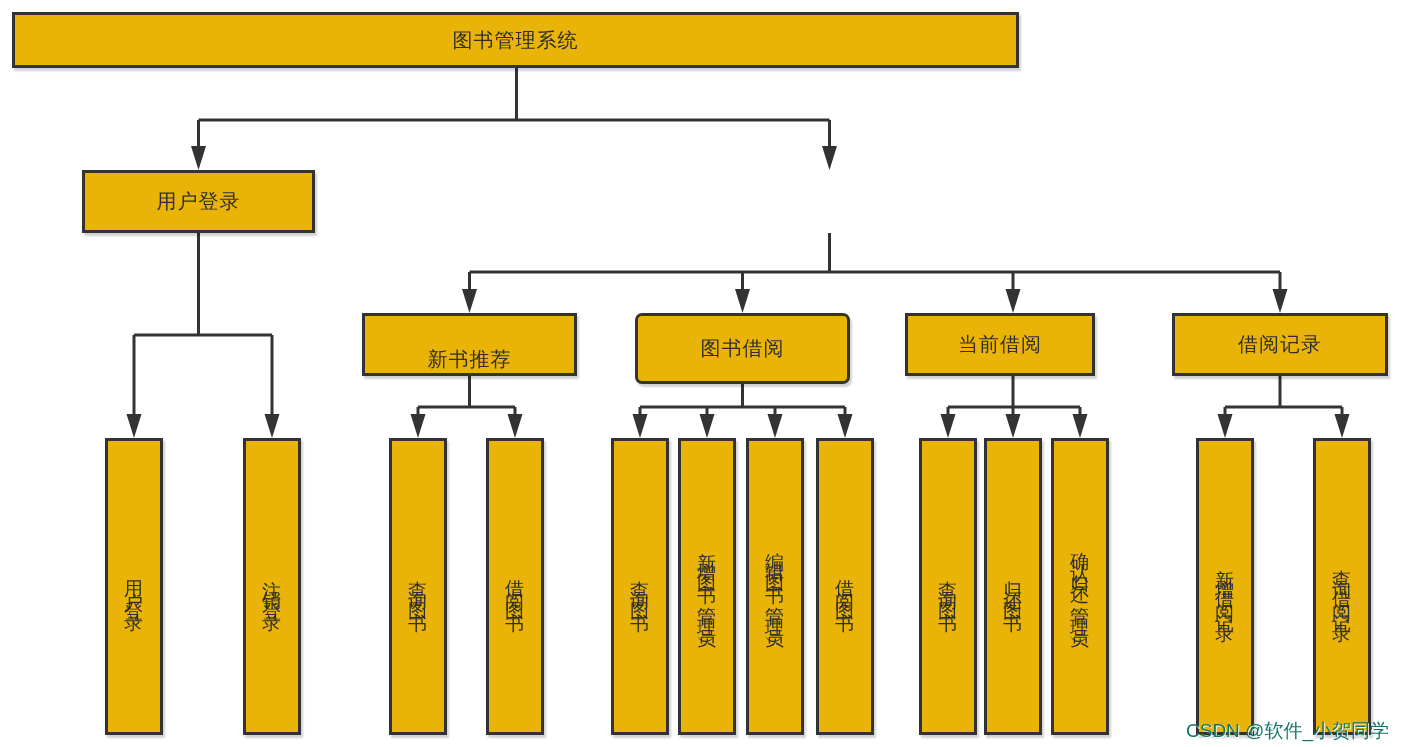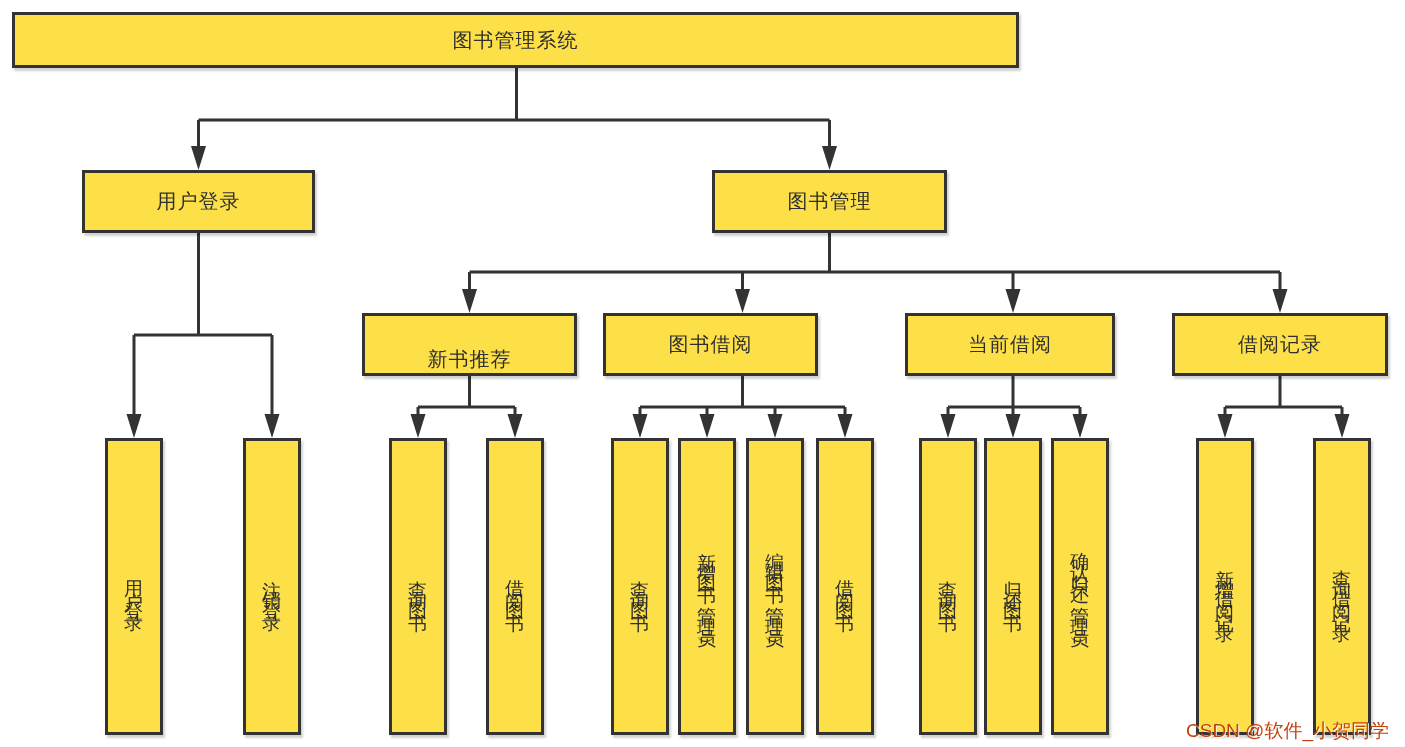--- a/index.html
+++ b/index.html
@@ -12,21 +12,21 @@
     overflow: hidden;
   }
   #connectors {
     position: absolute;
     left: 0; top: 0;
     width: 1405px; height: 747px;
   }
   .box {
     position: absolute;
     box-sizing: border-box;
-    background: #fde047;
+    background: #eab308;
     border: 3px solid #333333;
     display: flex;
     align-items: center;
     justify-content: center;
     box-shadow: 2px 3px 2px rgba(0,0,0,0.18);
     font-family: Liberation Serif, serif;
   }
   .hlabel {
     font-size: 20px;
     color: #2f2f2f;
@@ -40,34 +40,34 @@
     letter-spacing: 11px;
     color: #2f2f2f;
     white-space: nowrap;
     line-height: 1;
   }
   
   .n-root          { left: 12px;   top: 12px;  width: 1007px; height: 56px; }
   .n-user-login    { left: 82px;   top: 170px; width: 233px;  height: 63px; }
   .n-book-mgmt     { left: 712px;  top: 170px; width: 235px;  height: 63px; }
   .n-new-book      { left: 362px;  top: 313px; width: 215px;  height: 63px; align-items: flex-end; }
-  .n-book-borrow   { left: 603px;  top: 313px; width: 215px;  height: 63px; }
-  .n-cur-borrow    { left: 905px;  top: 313px; width: 210px;  height: 63px; }
+  .n-book-borrow   { left: 635px;  top: 313px; width: 215px;  height: 71px; border-radius: 7px; }
+  .n-cur-borrow    { left: 905px;  top: 313px; width: 190px;  height: 63px; }
   .n-borrow-rec    { left: 1172px; top: 313px; width: 216px;  height: 63px; text-align: right; }
   .leaf { top: 438px; width: 58px; height: 297px; }
   .l-1a { left: 105px; }  .l-1b { left: 243px; }
   .l-2a { left: 389px; }  .l-2b { left: 486px; }
   .l-3a { left: 611px; }  .l-3b { left: 678px; }  .l-3c { left: 746px; }  .l-3d { left: 816px; }
   .l-4a { left: 919px; }  .l-4b { left: 984px; }  .l-4c { left: 1051px; }
   .l-5a { left: 1196px; } .l-5b { left: 1313px; }
   #watermark {
     position: absolute;
     left: 1186px; top: 718px;
     font-size: 19px;
-    color: #c2410c;
+    color: #0f766e;
     white-space: nowrap;
     text-shadow: 1px 1px 0 rgba(255,255,255,0.85);
   }
 </style>
 </head>
 <body>
 
 <div id="canvas">
 
   <svg id="connectors" viewBox="0 0 1405 747" xmlns="http://www.w3.org/2000/svg">
@@ -143,23 +143,20 @@
     </g>
   </svg>
 
   <div class="box n-root">
     <span class="hlabel">图书管理系统</span>
   </div>
 
   <div class="box n-user-login">
     <span class="hlabel">用户登录</span>
   </div>
-  <div class="box n-book-mgmt">
-    <span class="hlabel">图书管理</span>
-  </div>
 
   <div class="box n-new-book">
     <span class="hlabel">新书推荐</span>
   </div>
   <div class="box n-book-borrow">
     <span class="hlabel">图书借阅</span>
   </div>
   <div class="box n-cur-borrow">
     <span class="hlabel">当前借阅</span>
   </div>

